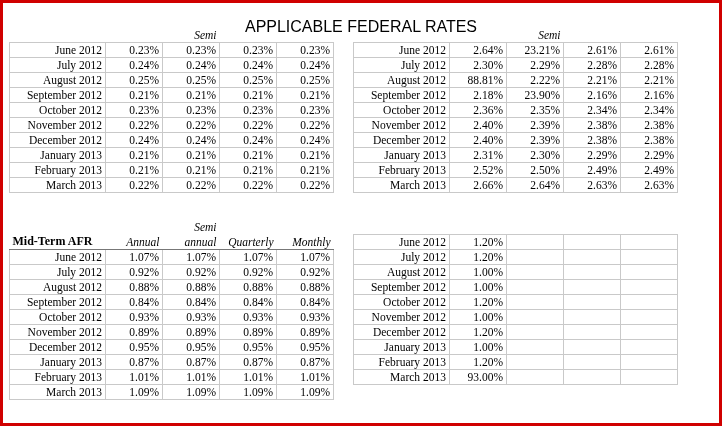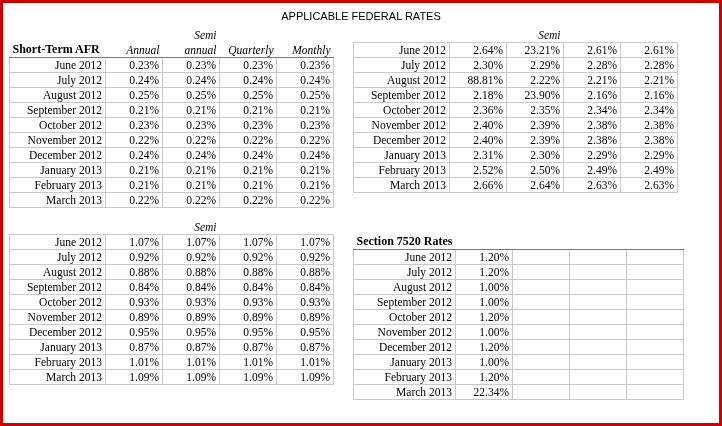--- a/index.html
+++ b/index.html
@@ -14,23 +14,23 @@
     position: relative;
     width: 722px;
     height: 426px;
     box-sizing: border-box;
     border: 3px solid #d00000;
     background: #ffffff;
     overflow: hidden;
   }
   .title {
     text-align: center;
-    font-size: 11px;
+    font-size: 16px;
     font-family: "Liberation Sans", sans-serif;
-    padding-top: 7px;
+    padding-top: 15px;
     padding-bottom: 3px;
     color: #000;
   }
   .grid {
     position: absolute;
     left: 0;
     top: 19px;
     right: 0;
     bottom: 0;
   }
@@ -112,27 +112,20 @@
         </colgroup>
         <tbody>
           <tr>
             <td class="blankcell"></td>
             <td class="blankcell"></td>
             <td class="semi-top">Semi</td>
             <td class="blankcell"></td>
             <td class="blankcell"></td>
           </tr>
           <tr>
-            <td class="hdr-label">Short-Term AFR</td>
-            <td class="hdr-col">Annual</td>
-            <td class="hdr-col">annual</td>
-            <td class="hdr-col">Quarterly</td>
-            <td class="hdr-col">Monthly</td>
-          </tr>
-          <tr>
             <td class="label">June 2012</td>
             <td class="val">0.23%</td>
             <td class="val">0.23%</td>
             <td class="val">0.23%</td>
             <td class="val">0.23%</td>
           </tr>
           <tr>
             <td class="label">July 2012</td>
             <td class="val">0.24%</td>
             <td class="val">0.24%</td>
@@ -301,20 +294,27 @@
         </colgroup>
         <tbody>
           <tr>
             <td class="blankcell"></td>
             <td class="blankcell"></td>
             <td class="semi-top">Semi</td>
             <td class="blankcell"></td>
             <td class="blankcell"></td>
           </tr>
           <tr>
+            <td class="hdr-label">Mid-Term AFR</td>
+            <td class="hdr-col">Annual</td>
+            <td class="hdr-col">annual</td>
+            <td class="hdr-col">Quarterly</td>
+            <td class="hdr-col">Monthly</td>
+          </tr>
+          <tr>
             <td class="label">June 2012</td>
             <td class="val">1.07%</td>
             <td class="val">1.07%</td>
             <td class="val">1.07%</td>
             <td class="val">1.07%</td>
           </tr>
           <tr>
             <td class="label">July 2012</td>
             <td class="val">0.92%</td>
             <td class="val">0.92%</td>
@@ -392,27 +392,20 @@
         </colgroup>
         <tbody>
           <tr>
             <td class="blankcell"></td>
             <td class="blankcell"></td>
             <td class="blankcell"></td>
             <td class="blankcell"></td>
             <td class="blankcell"></td>
           </tr>
           <tr>
-            <td class="hdr-label">Section 7520 Rates</td>
-            <td class="hdr-col"></td>
-            <td class="hdr-col"></td>
-            <td class="hdr-col"></td>
-            <td class="hdr-col"></td>
-          </tr>
-          <tr>
             <td class="label">June 2012</td>
             <td class="val">1.20%</td>
             <td class="empty"></td>
             <td class="empty"></td>
             <td class="empty"></td>
           </tr>
           <tr>
             <td class="label">July 2012</td>
             <td class="val">1.20%</td>
             <td class="empty"></td>
@@ -463,21 +456,21 @@
           </tr>
           <tr>
             <td class="label">February 2013</td>
             <td class="val">1.20%</td>
             <td class="empty"></td>
             <td class="empty"></td>
             <td class="empty"></td>
           </tr>
           <tr>
             <td class="label">March 2013</td>
-            <td class="val">22.34%</td>
+            <td class="val">93.00%</td>
             <td class="empty"></td>
             <td class="empty"></td>
             <td class="empty"></td>
           </tr>
         </tbody>
       </table>
     </div>
 
   </div>
 </div>

